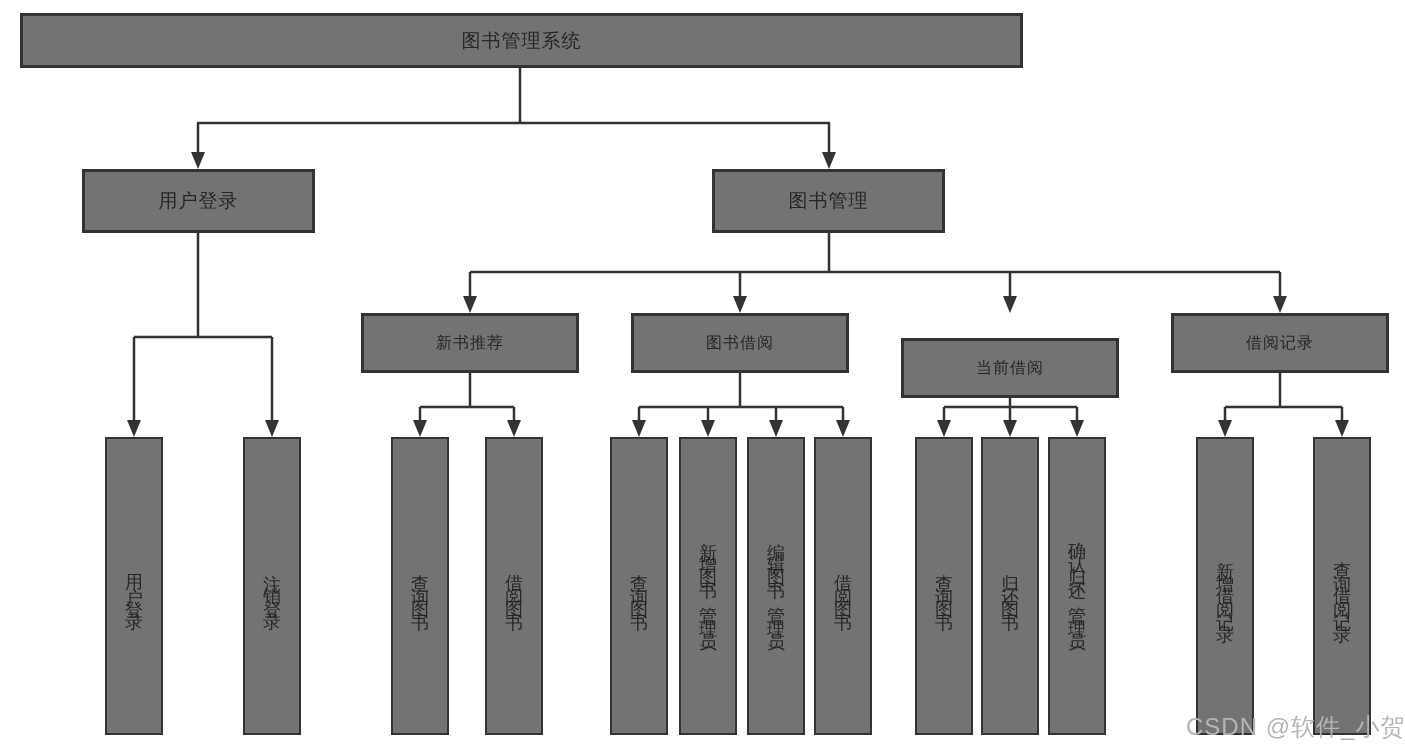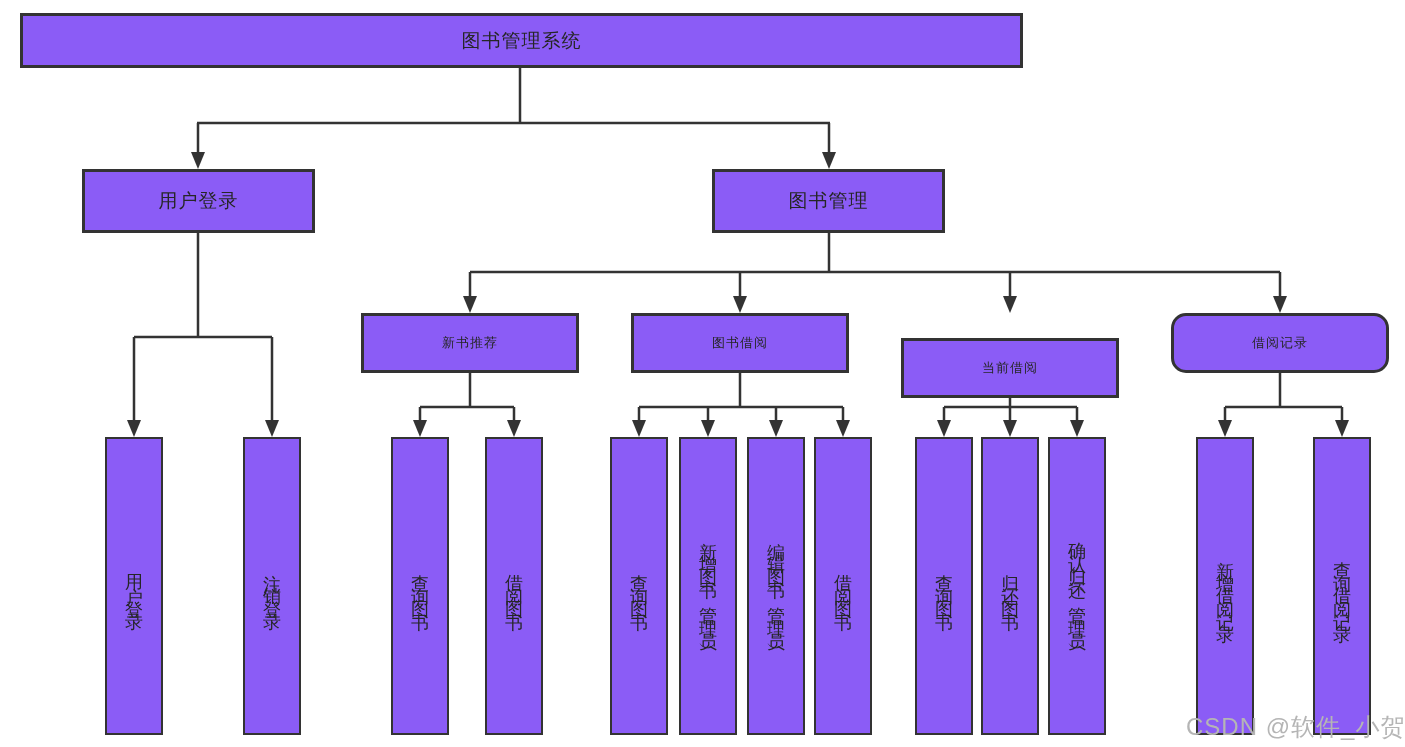--- a/index.html
+++ b/index.html
@@ -7,42 +7,42 @@
     position:relative;
     width:1405px;height:747px;
     background:#ffffff;
     font-family:"Liberation Sans","DejaVu Sans",sans-serif;
     overflow:hidden;
   }
   .connectors{position:absolute;left:0;top:0;z-index:1;}
   .node{
     position:absolute;
     box-sizing:border-box;
-    background:#8b5cf6;
+    background:#737373;
     border:3px solid #333333;
     display:flex;align-items:center;justify-content:center;
     color:#262626;
     z-index:2;
   }
   .hnode{font-size:19px;letter-spacing:1px;}
   .vnode{
     border-width:2.5px;
     font-size:18px;
     width:58px;height:298px;top:437px;
   }
   .vnode span{
     writing-mode:vertical-rl;
     letter-spacing:13px;
     line-height:1;
     display:block;
   }
   
   .root {left:20px;top:13px;width:1003px;height:55px;}
   .l2   {top:169px;width:233px;height:64px;}
-  .l3   {top:313px;width:218px;height:60px;font-size:13px;}
+  .l3   {top:313px;width:218px;height:60px;font-size:16px;}
   .watermark{
     position:absolute;
     left:1186px;top:711px;
     font-size:24px;
     color:#b5b5b5;
     letter-spacing:1px;
     z-index:5;
     white-space:nowrap;
   }
 </style>
@@ -122,21 +122,21 @@
 
   <div class="node hnode l3" style="left:361px;">
     <span>新书推荐</span>
   </div>
   <div class="node hnode l3" style="left:631px;">
     <span>图书借阅</span>
   </div>
   <div class="node hnode l3" style="left:901px;margin-top:25px;">
     <span>当前借阅</span>
   </div>
-  <div class="node hnode l3" style="left:1171px;border-radius:15px;">
+  <div class="node hnode l3" style="left:1171px;">
     <span>借阅记录</span>
   </div>
 
   <div class="node vnode" style="left:105px;">
     <span>用户登录</span>
   </div>
   <div class="node vnode" style="left:243px;">
     <span>注销登录</span>
   </div>
 

